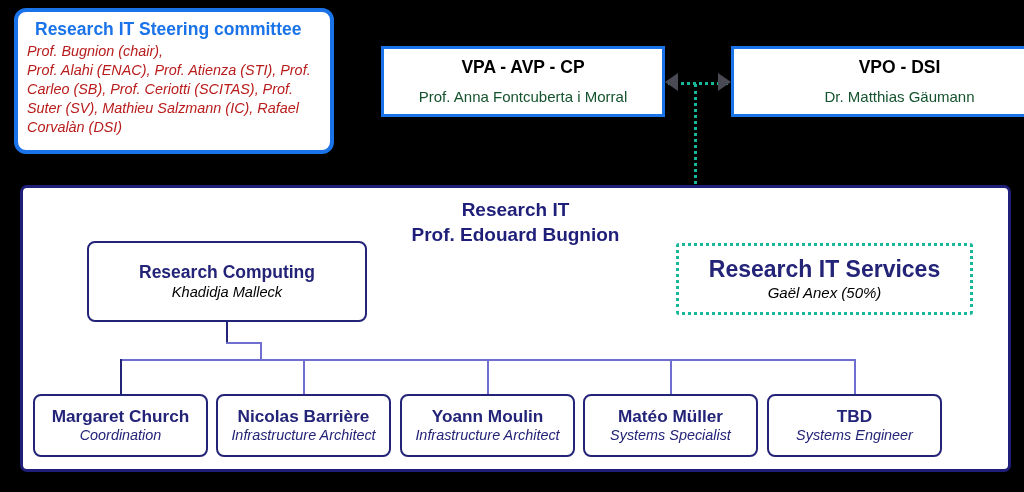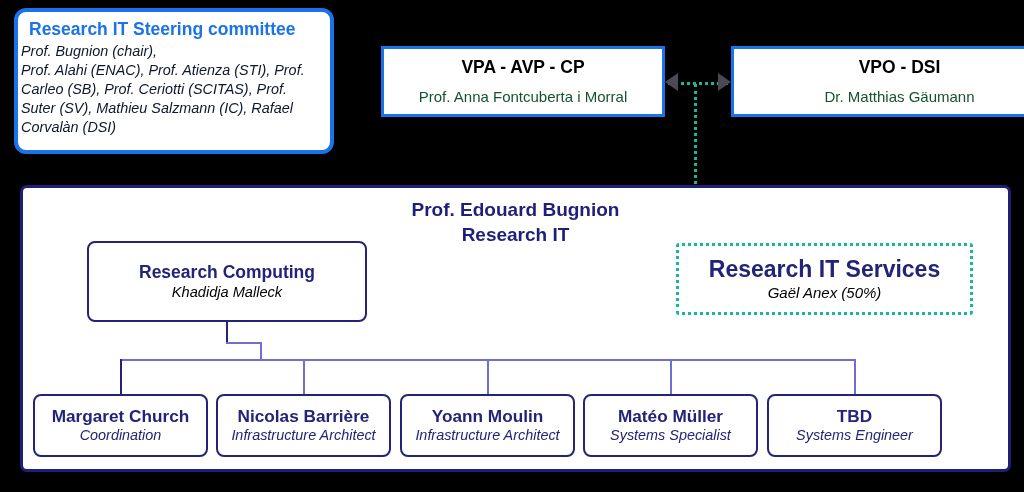--- a/index.html
+++ b/index.html
@@ -31,33 +31,33 @@
   
   #steering {
     left: 14px;
     top: 8px;
     width: 320px;
     height: 146px;
     border: 4px solid #1a73e8;
     border-radius: 12px;
     align-items: flex-start;
     justify-content: flex-start;
-    padding: 7px 9px 4px 3px;
+    padding: 7px 9px 4px 9px;
   }
   #steering .title {
     color: #1a73e8;
     font-weight: bold;
     font-size: 17.5px;
     line-height: 1.2;
     padding-left: 8px;
     width: 100%;
     text-align: left;
   }
   #steering .members {
-    color: #0f172a;
+    color: #b91c1c;
     font-style: italic;
     font-size: 14.4px;
     line-height: 1.32;
     text-align: left;
     margin-top: 2px;
     width: 100%;
   }
 
   
   .exec {
@@ -227,22 +227,22 @@
   </div>
 
   <div class="teal-h" style="left:668px; top:82px; width:60px;"></div>
   <div class="arrow-left" style="left:665px; top:73px;"></div>
   <div class="arrow-right" style="left:718px; top:73px;"></div>
 
   <div class="teal-v" style="left:694px; top:84px; height:160px;"></div>
 
   <div id="researchit">
     <div id="researchit-header">
+      <div>Research IT</div>
       <div>Prof. Edouard Bugnion</div>
-      <div>Research IT</div>
     </div>
   </div>
 
   <div class="box unit" id="rcp">
     <div class="title">Research Computing</div>
     <div class="sub">Khadidja Malleck</div>
   </div>
 
   <div class="box" id="services">
     <div class="title">Research IT Services</div>

